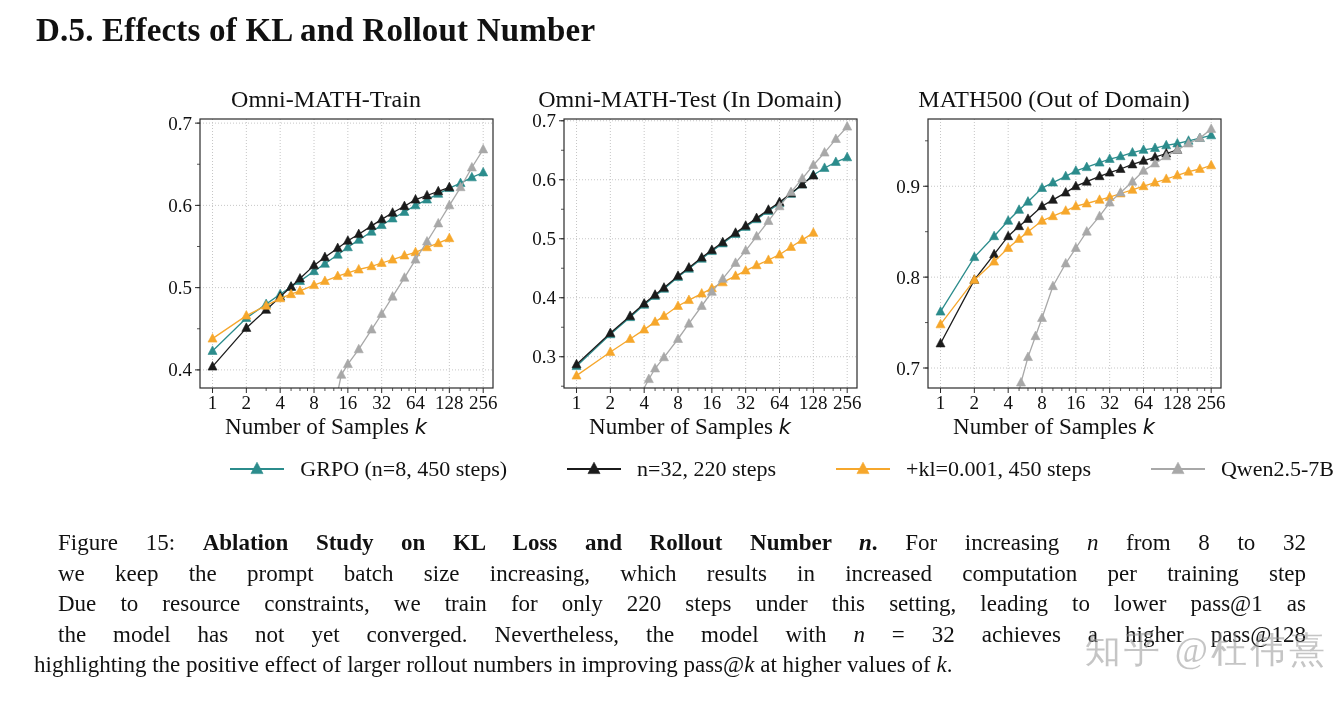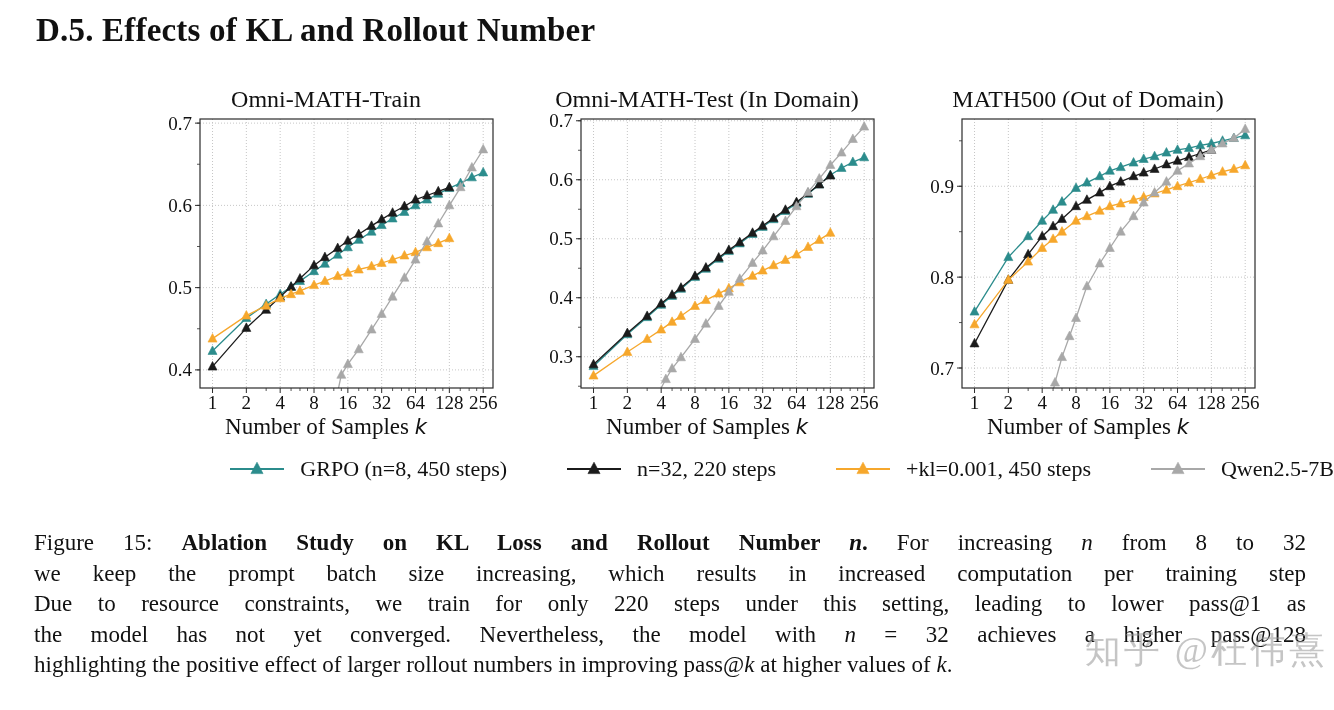--- a/index.html
+++ b/index.html
@@ -8,21 +8,21 @@
     width:1334px; height:710px; position:relative; overflow:hidden;
     font-family:"Liberation Serif","DejaVu Serif",serif; color:#111;
   }
   .page { position:absolute; inset:0; }
   .section-heading {
     position:absolute; left:36px; top:12px;
     font-size:33px; font-weight:bold; letter-spacing:.2px;text-align:center;
   }
   .charts-row {
     position:absolute; left:150px; top:84px; width:1100px;
-    display:flex; flex-direction:row; gap:29px;
+    display:flex; flex-direction:row; gap:12px;
   }
   .chart { width:352px; display:flex; flex-direction:column; align-items:center; }
   .chart-title {
     font-size:24px; text-align:center; height:30px; line-height:30px; white-space:nowrap;
   }
   .chart svg { display:block; }
   .xaxis-label { font-size:23px; text-align:center; margin-top:-2px; white-space:nowrap; }
   .xaxis-label .var { font-style:italic; font-family:"DejaVu Sans","Liberation Sans",sans-serif; font-size:21px; }
   .grid { stroke:#c6c6c6; stroke-width:1; stroke-dasharray:1,2; fill:none; }
   .axisbox { fill:none; stroke:#2b2b2b; stroke-width:1.2; }
@@ -33,21 +33,21 @@
     position:absolute; left:0; top:456px; width:1334px;
     display:flex; justify-content:flex-end; align-items:center; gap:58px;
   }
   .legend-item { display:flex; align-items:center; gap:14px; }
   .legend-label { font-size:22px; white-space:nowrap; }
   .caption {
     position:absolute; left:34px; top:528px; width:1272px;
     font-size:23px; line-height:30.5px;
   }
   .caption-line { text-align:justify; }
-  .caption-line.just { text-align-last:justify; }
+  .caption-line.just { text-align-last:justify;margin-left:24px; }
   .seg-b { font-weight:bold; }
   .seg-i { font-style:italic; }
   .watermark {
     position:absolute; right:6px; top:626px; z-index:3;
     font-size:36px; color:rgba(150,150,150,.55); letter-spacing:3px;
     pointer-events:none; white-space:nowrap;
   }
 </style>
 </head>
 <body>

